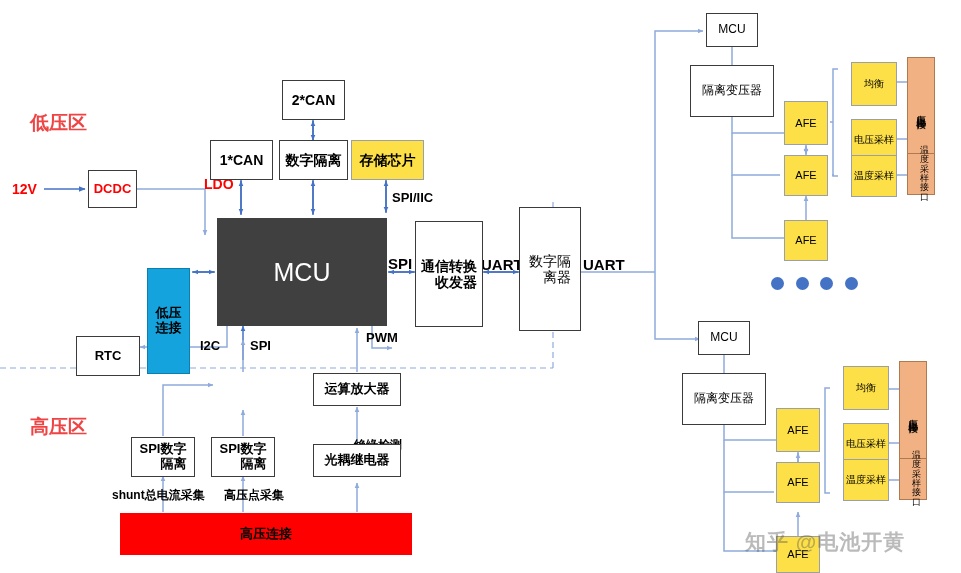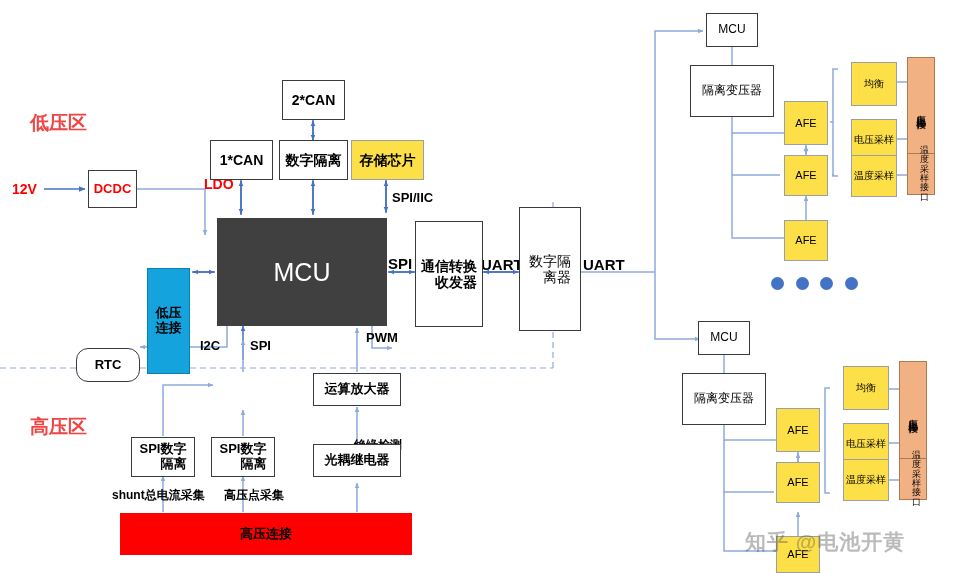--- a/index.html
+++ b/index.html
@@ -157,22 +157,22 @@
 
   <div class="box bx-white" style="left:282px;top:80px;width:63px;height:40px;font-size:14px;
               font-weight:bold;">2*CAN</div>
 
   <div class="box bx-white" style="left:279px;top:140px;width:69px;height:40px;font-size:14px;
               font-weight:bold;">数字隔离</div>
 
   <div class="box bx-grey" style="left:351px;top:140px;width:73px;height:40px;font-size:14px;
               font-weight:bold;">存储芯片</div>
 
-  <div class="box bx-white" style="left:76px;top:348px;width:64px;height:34px;font-size:13px;
-              font-weight:bold;border-radius:12px;">RTC</div>
+  <div class="box bx-white" style="left:76px;top:336px;width:64px;height:40px;font-size:13px;
+              font-weight:bold;">RTC</div>
 
   <div class="box bx-white" style="left:415px;top:221px;width:68px;height:106px;font-size:14px;
               font-weight:bold;white-space:pre;">通信转换
 收发器</div>
 
   <div class="box bx-white" style="left:519px;top:207px;width:62px;height:124px;font-size:14px;
               white-space:pre;">数字隔
 离器</div>
 
 

